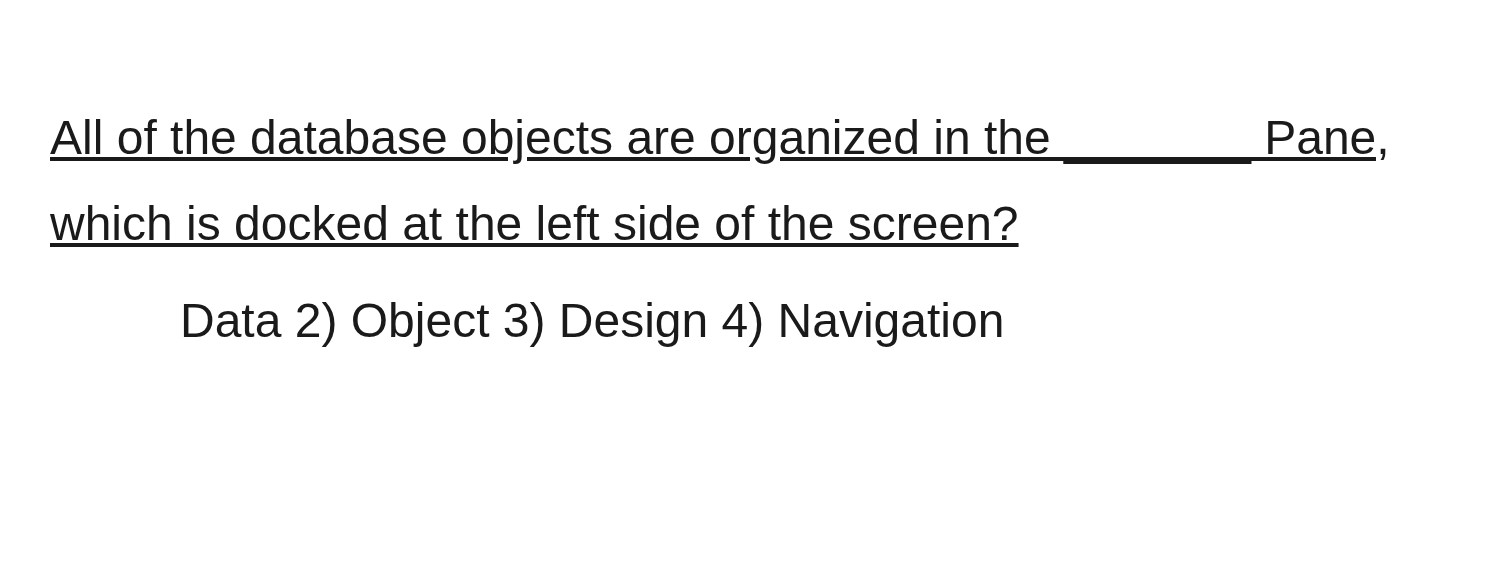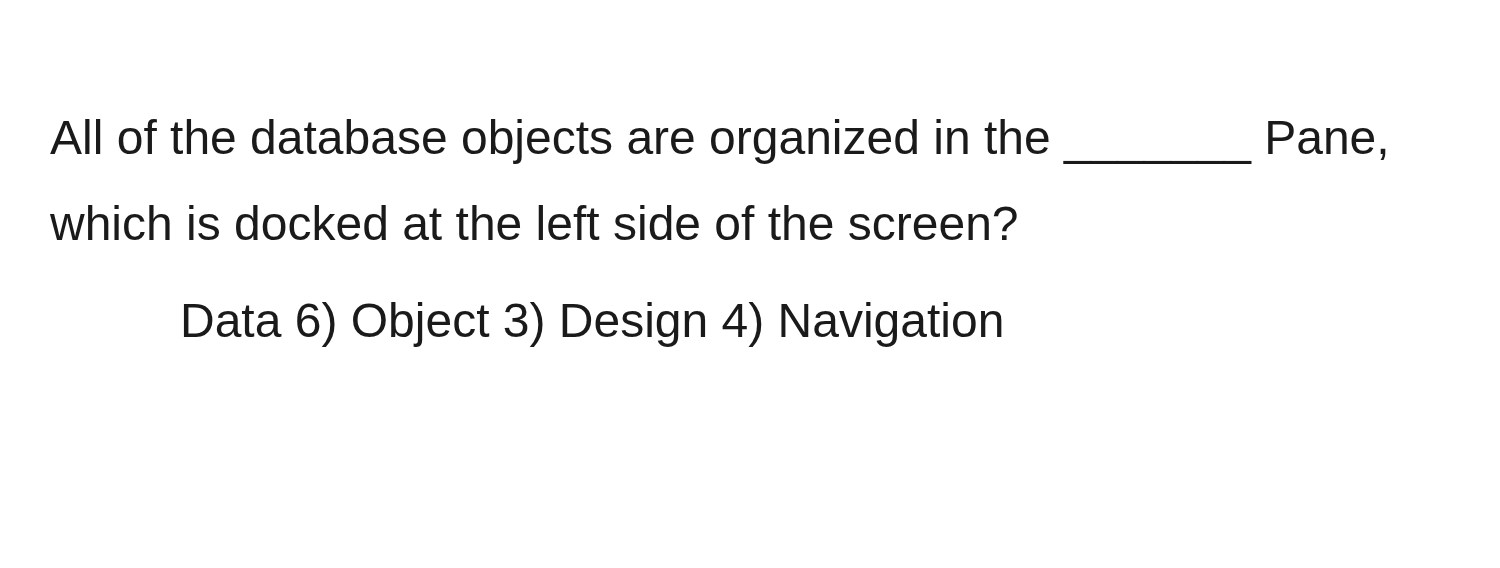--- a/index.html
+++ b/index.html
@@ -13,28 +13,29 @@
       background: #ffffff;
       font-family: -apple-system, BlinkMacSystemFont, "Segoe UI", Helvetica, Arial, sans-serif;
       color: #1a1a1a;
       padding: 95px 50px 50px 50px;
     }
     .question-text {
       font-size: 48px;
       line-height: 1.8;
       font-weight: 400;
       text-align: left;
+      text-decoration: underline;
     }
     .options-text {
       font-size: 48px;
       line-height: 1.8;
       font-weight: 400;
       text-align: left;
       margin-top: 10px;
       padding-left: 130px;
     }
   </style>
 </head>
 <body>
 
 <div class="question-text">All of the database objects are organized in the _______ Pane, which is docked at the left side of the screen?</div>
 
-<div class="options-text">Data 6) Object 3) Design 4) Navigation</div>
+<div class="options-text">Data 2) Object 3) Design 4) Navigation</div>
 
 </body></html>

